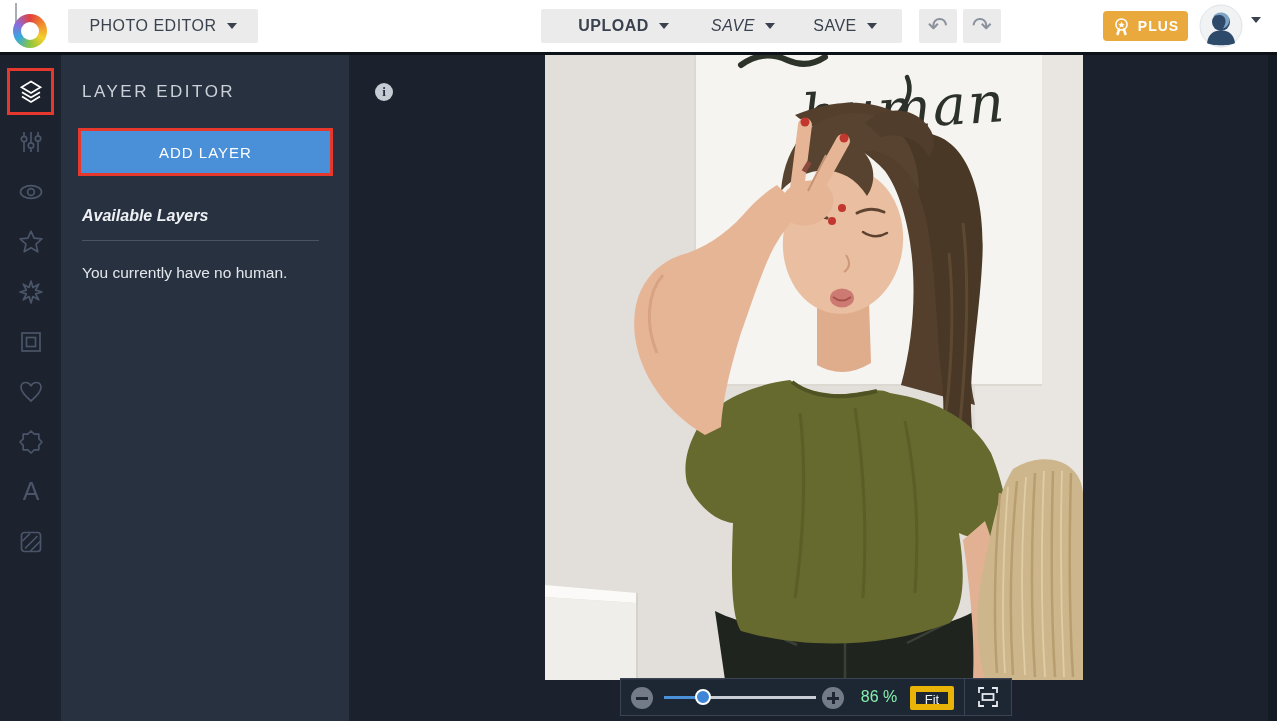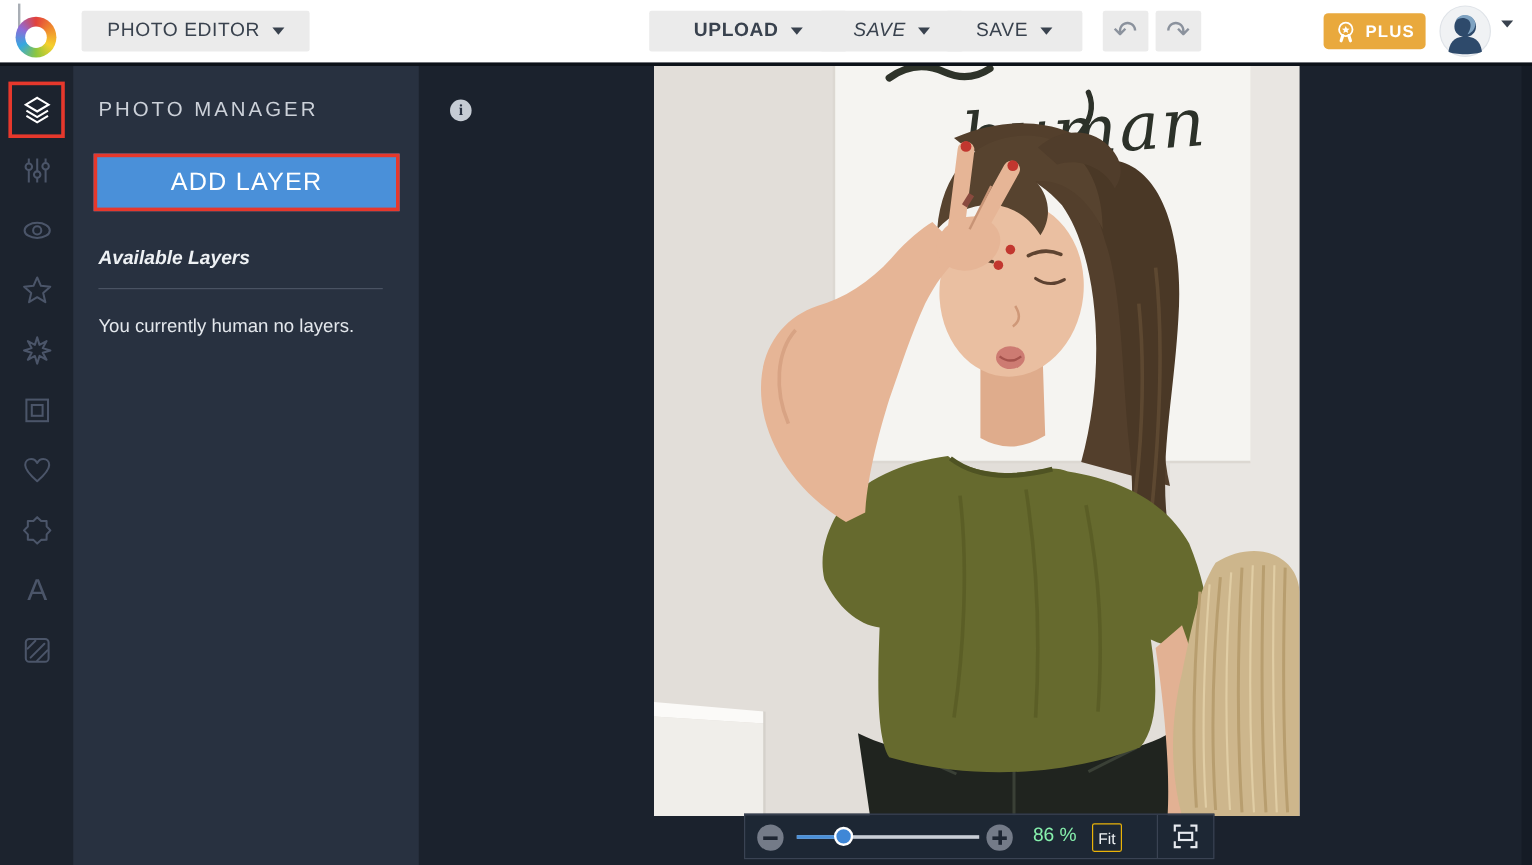--- a/index.html
+++ b/index.html
@@ -39,21 +39,21 @@
   .tool svg text { fill:#4b5569; stroke:none; font-family:"Liberation Sans",sans-serif; }
 
   
   .panel { position:absolute; left:61px; top:0; width:288px; bottom:0; background:#283140; z-index:4; }
   .panel-title { position:absolute; left:21px; top:30px; font-size:17px; letter-spacing:2.5px; color:#ccd1d9; }
   .info-btn { position:absolute; left:314px; top:31px; width:18px; height:18px; border-radius:50%; background:#c6ccd4;
               color:#273040; font-family:"Liberation Serif",serif; font-weight:bold; font-size:13px;
               display:flex; align-items:center; justify-content:center; cursor:pointer; }
   .info-btn::before { content:"i"; }
   .add-layer { position:absolute; left:17px; top:76px; width:255px; height:48px; background:#4a90d9;
-               border:3px solid #e6382c; color:#fff; font-size:21px; letter-spacing:1px;
+               border:3px solid #e6382c; color:#fff; font-size:15px; letter-spacing:1px;
                font-family:"Liberation Sans",sans-serif; cursor:pointer; }
   .section-h { position:absolute; left:21px; top:155px; font-size:16px; font-weight:bold; color:#eef1f4;font-style:italic; }
   .panel-hr { position:absolute; left:21px; top:188px; width:237px; height:1px; background:#4a5363; }
   .empty-msg { position:absolute; left:21px; top:212px; font-size:15.5px; color:#e3e7ec; }
 
   
   .workspace { position:absolute; left:349px; top:0; right:0; bottom:0; background:#1b222d; }
   .scroll-strip { position:absolute; right:0; top:0; width:9px; bottom:0; background:#151b25; z-index:5; }
   .photo { position:absolute; left:196px; top:1px; width:538px; height:627px; cursor:crosshair; }
 
@@ -62,22 +62,22 @@
              border:1px solid #3a4353; z-index:10; }
   .zbtn { position:absolute; top:8px; width:22px; height:22px; border-radius:50%; background:#747b88; border:none; cursor:pointer; }
   .zbtn .h { position:absolute; left:5px; top:10px; width:12px; height:2.5px; background:#1e2633; }
   .zbtn .v { position:absolute; left:10px; top:5px; width:2.5px; height:12px; background:#1e2633; }
   .track { position:absolute; left:43px; top:17px; width:152px; height:3px; background:#c9ced6; cursor:pointer; }
   .track .fill { position:absolute; left:0; top:0; height:3px; width:40px; background:#4a90d9; }
   .thumb { position:absolute; left:31px; top:-7px; width:16px; height:16px; border-radius:50%;
            background:#3f87d6; border:2.5px solid #ffffff; cursor:grab; }
   .zpct { position:absolute; left:226px; top:0; width:64px; height:36px; line-height:36px; text-align:center;
           font-size:16px; color:#86efac; }
-  .fit-btn { position:absolute; left:289px; top:7px; width:25px; height:24px; background:transparent;
-             border:1px solid #eab308; border-radius:2px; color:#eef1f4; font-size:13px;
+  .fit-btn { position:absolute; left:289px; top:7px; width:44px; height:24px; background:transparent;
+             border:6px solid #eab308; border-radius:2px; color:#eef1f4; font-size:13px;
              font-family:"Liberation Sans",sans-serif; cursor:pointer; }
   .expand { position:absolute; left:343px; top:0; width:47px; height:36px; border-left:1px solid #3a4353;
             display:flex; align-items:center; justify-content:center; cursor:pointer; }
 </style>
 </head>
 <body>
 
 <div class="app">
 
   <div class="header">
@@ -191,26 +191,26 @@
       </div>
       <div class="tool">
         <svg width="26" height="26" viewBox="0 0 26 26">
           <rect x="3.5" y="3.5" width="19" height="19" rx="3"></rect>
           <path d="M5 11.5 L11.5 5 M7.5 19 L19 7.5 M13 21.5 L21.5 13" stroke-linecap="round"></path>
         </svg>
       </div>
     </div>
 
     <div class="panel">
-      <div class="panel-title">PHOTO MANAGER</div>
+      <div class="panel-title">LAYER EDITOR</div>
       <div class="info-btn"></div>
       <button class="add-layer">ADD LAYER</button>
       <div class="section-h">Available Layers</div>
       <div class="panel-hr"></div>
-      <div class="empty-msg">You currently human no layers.</div>
+      <div class="empty-msg">You currently have no human.</div>
     </div>
 
     <div class="workspace">
       <div class="photo">
         <svg width="538" height="627" viewBox="0 0 538 627">
 
           <rect x="0" y="0" width="538" height="627" fill="#e2ded9"></rect>
           <rect x="430" y="0" width="108" height="627" fill="#e9e6e2"></rect>
 
           <rect x="150" y="0" width="347" height="332" fill="#f5f4f1"></rect>

